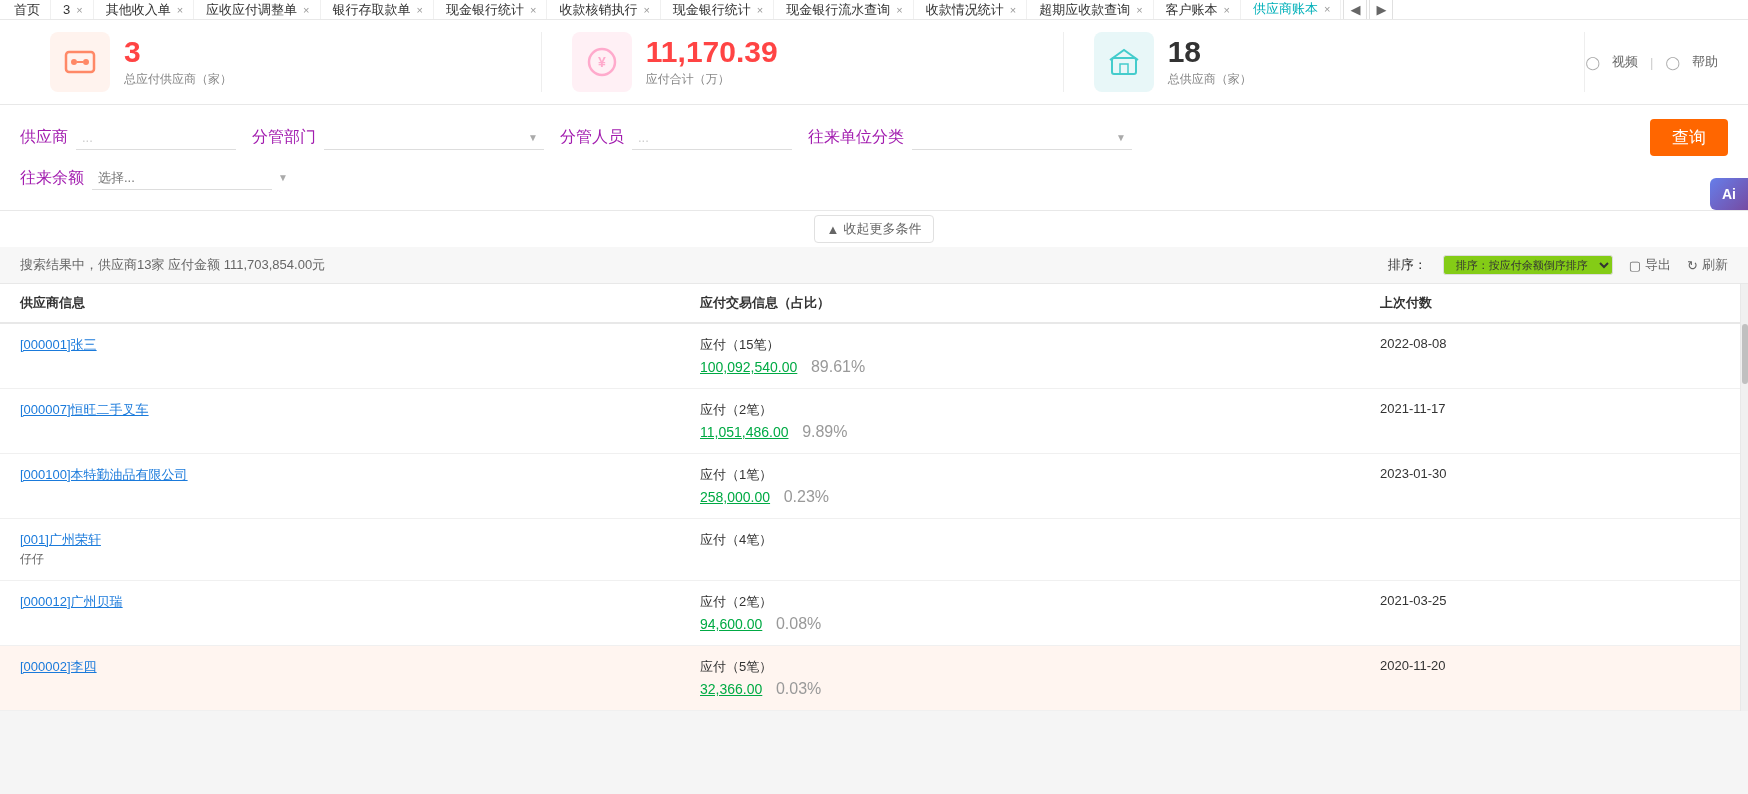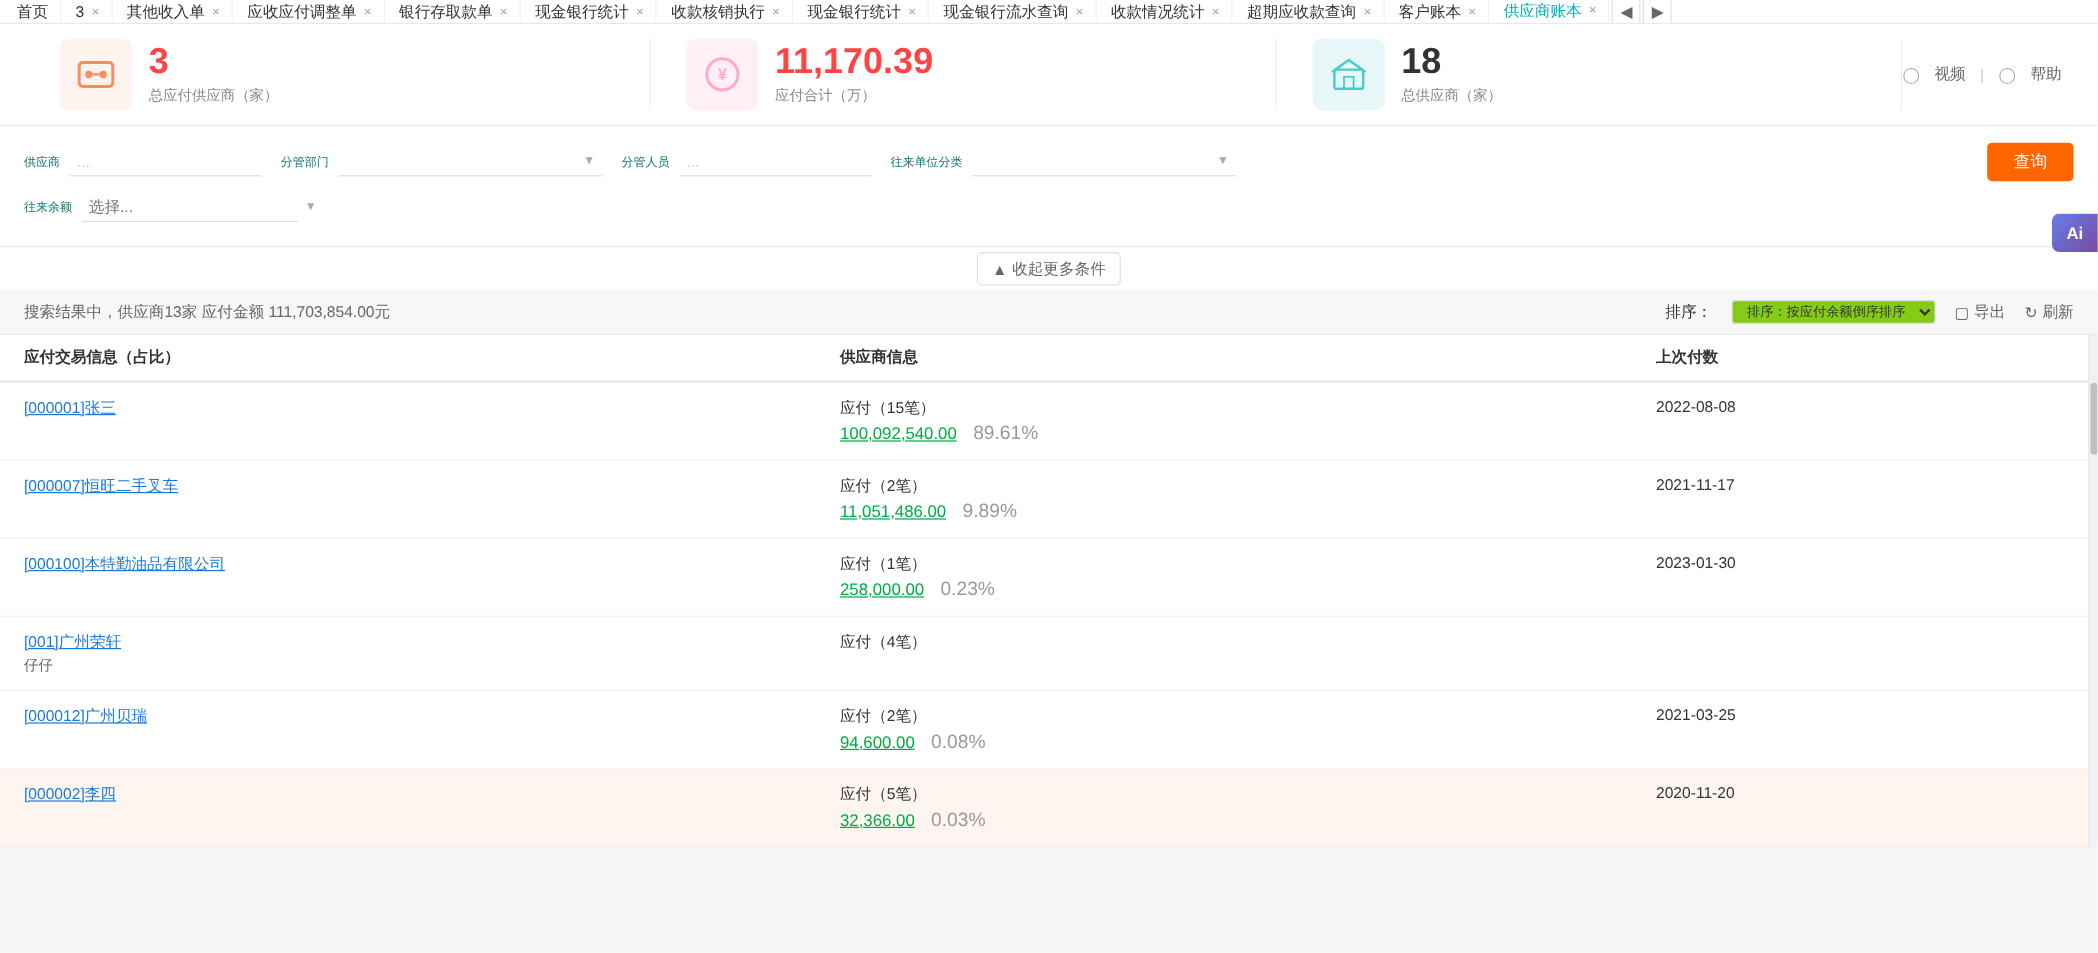--- a/index.html
+++ b/index.html
@@ -45,35 +45,35 @@
       color: #666; padding-right: 10px;
     }
     .top-right-links a { color: #666; text-decoration: none; }
 
     
     .filter-area {
       background: #fff; padding: 14px 20px 10px; border-bottom: 1px solid #e8e8e8;
     }
     .filter-row { display: flex; align-items: center; gap: 16px; margin-bottom: 10px; flex-wrap: wrap; }
     .filter-item { display: flex; align-items: center; gap: 8px; }
-    .filter-label { color: #0f766e; white-space: nowrap; font-size: 10px; }
+    .filter-label { color: #a21caf; white-space: nowrap; font-size: 16px; }
     .filter-input {
       border: none; border-bottom: 1px solid #ddd; outline: none; padding: 4px 6px;
       font-size: 13px; color: #333; width: 160px; background: transparent;
     }
     .filter-input::placeholder { color: #ccc; }
     .filter-select-wrap {
       display: flex; align-items: center; border-bottom: 1px solid #ddd; width: 200px;
       padding: 4px 6px; cursor: pointer;
     }
     .filter-select-wrap input { border: none; outline: none; font-size: 13px; flex: 1; background: transparent; }
     .chevron-down { color: #aaa; font-size: 10px; margin-left: 4px; }
     .search-btn {
       background: #ff6600; color: #fff; border: none; border-radius: 4px;
-      padding: 7px 22px; font-size: 14px; cursor: pointer; margin-left: auto;
+      padding: 7px 22px; font-size: 17px; cursor: pointer; margin-left: auto;
     }
     .collapse-btn {
       display: flex; align-items: center; gap: 4px; color: #666; cursor: pointer;
       font-size: 13px; padding: 4px 12px; border: 1px solid #e0e0e0; border-radius: 4px;
       background: #fff; margin: 0 auto;
     }
     .collapse-row { display: flex; justify-content: center; padding: 4px 0; background: #fff; }
 
     
     .results-bar {
@@ -302,22 +302,22 @@
       <span>刷新</span>
     </div>
   </div>
 </div>
 
 <div class="main-content">
   <div class="table-wrap">
     <div class="table-area">
 
       <div class="table-header">
+        <span>供应商信息</span>
         <span>应付交易信息（占比）</span>
-        <span>供应商信息</span>
         <span>上次付数</span>
       </div>
 
       <div class="table-row">
         <div>
           <a class="supplier-link">[000001]张三</a>
         </div>
         <div class="amount-cell">
           <span class="amount-label">应付（15笔）</span>
           <div>

